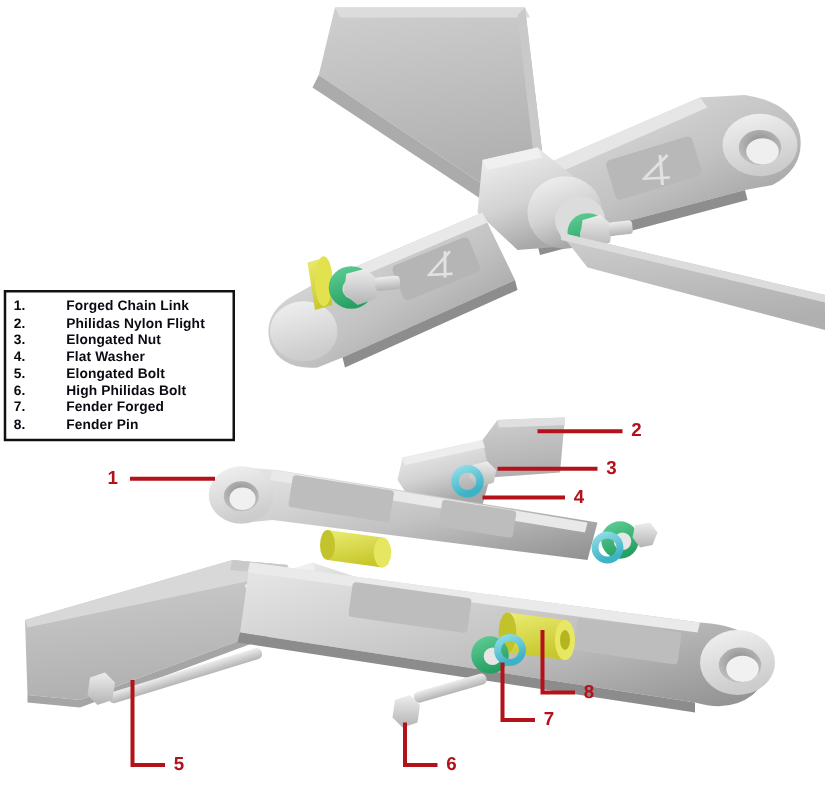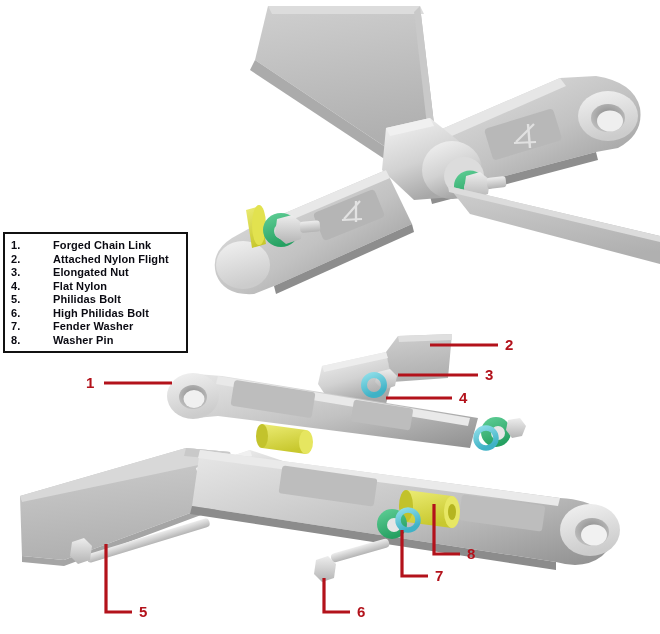--- a/index.html
+++ b/index.html
@@ -254,45 +254,45 @@
   </svg>
 
   <div id="legend">
     <ol>
       <li>
         <span class="num">1.</span>
         <span class="lbl">Forged Chain Link</span>
       </li>
       <li>
         <span class="num">2.</span>
-        <span class="lbl">Attached Nylon Flight</span>
+        <span class="lbl">Philidas Nylon Flight</span>
       </li>
       <li>
         <span class="num">3.</span>
         <span class="lbl">Elongated Nut</span>
       </li>
       <li>
         <span class="num">4.</span>
-        <span class="lbl">Flat Nylon</span>
+        <span class="lbl">Flat Washer</span>
       </li>
       <li>
         <span class="num">5.</span>
-        <span class="lbl">Philidas Bolt</span>
+        <span class="lbl">Elongated Bolt</span>
       </li>
       <li>
         <span class="num">6.</span>
         <span class="lbl">High Philidas Bolt</span>
       </li>
       <li>
         <span class="num">7.</span>
-        <span class="lbl">Fender Washer</span>
+        <span class="lbl">Fender Forged</span>
       </li>
       <li>
         <span class="num">8.</span>
-        <span class="lbl">Washer Pin</span>
+        <span class="lbl">Fender Pin</span>
       </li>
     </ol>
   </div>
 
   <div class="callout" style="left:86px;top:375px;">1</div>
   <div class="callout" style="left:505px;top:337px;">2</div>
   <div class="callout" style="left:485px;top:367px;">3</div>
   <div class="callout" style="left:459px;top:390px;">4</div>
   <div class="callout" style="left:139px;top:604px;">5</div>
   <div class="callout" style="left:357px;top:604px;">6</div>

